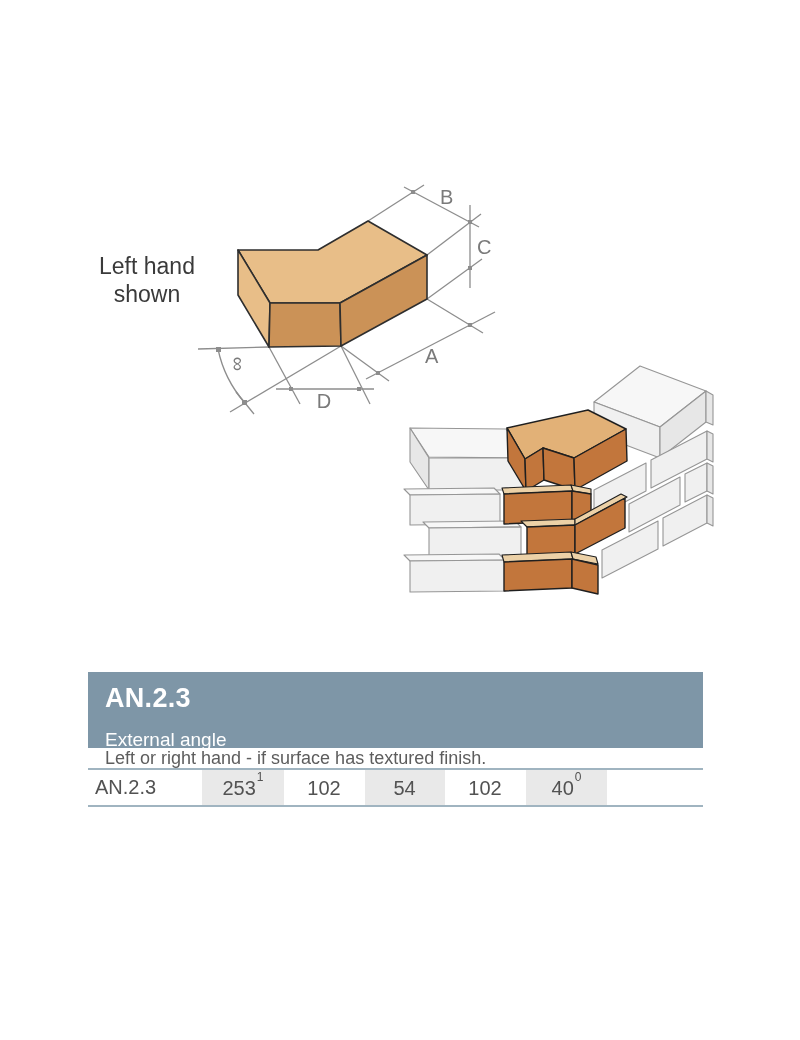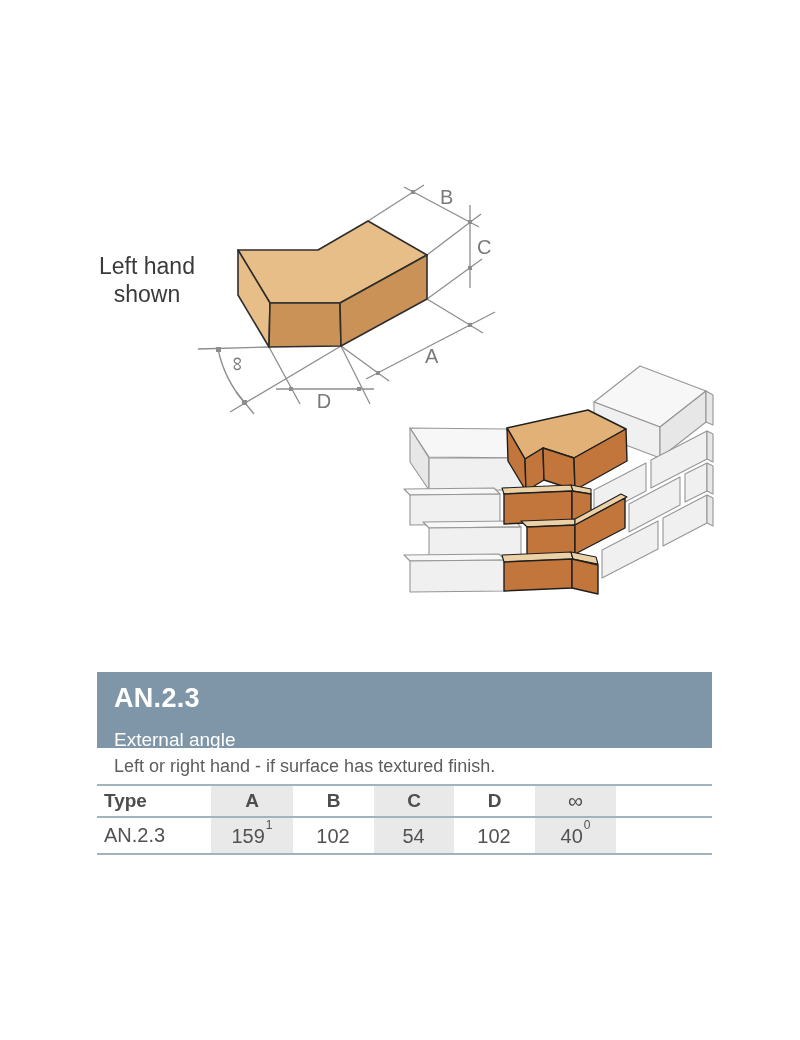--- a/index.html
+++ b/index.html
@@ -15,25 +15,25 @@
   .wt{fill:var(--wall-top);stroke:var(--wall-outline);stroke-width:1.1;stroke-linejoin:round;}
   .wf{fill:var(--wall-face);stroke:var(--wall-outline);stroke-width:1.1;stroke-linejoin:round;}
   .we{fill:var(--wall-end);stroke:var(--wall-outline);stroke-width:1.1;stroke-linejoin:round;}
   .ct{fill:var(--corner-top);stroke:#1f1f1f;stroke-width:1.4;stroke-linejoin:round;}
   .cf{fill:var(--corner-front);stroke:#1f1f1f;stroke-width:1.4;stroke-linejoin:round;}
   .ot{fill:var(--corner-sliver);stroke:#1f1f1f;stroke-width:1.1;stroke-linejoin:round;}
   .dimtext{fill:var(--dim-text);font-size:20px;}
   .caption{fill:#3a3a3a;font-size:23px;}
 
   
-  .product-block{position:absolute;left:97px;top:672px;width:615px;}
+  .product-block{position:absolute;left:88px;top:672px;width:615px;}
   .header-bar{height:76px;background:var(--header-bg);color:#ffffff;box-sizing:border-box;padding:11px 0 0 17px;}
   .code{font-size:27px;font-weight:bold;line-height:1.15;letter-spacing:.3px;}
   .name{font-size:19px;margin-top:15px;}
-  .note-row{height:36px;display:flex;align-items:center;padding-left:17px;font-size:18px;color:#5d5d5d;box-sizing:border-box;}
+  .note-row{height:20px;display:flex;align-items:center;padding-left:17px;font-size:18px;color:#5d5d5d;box-sizing:border-box;}
   table.spec{width:615px;border-collapse:collapse;table-layout:fixed;
              border-top:2px solid var(--table-rule);border-bottom:2px solid var(--table-rule);}
   table.spec tr.hdr{border-bottom:2px solid var(--table-rule);}
   table.spec th{height:30px;font-size:19px;font-weight:bold;color:#4d4d4d;text-align:center;padding:0;}
   table.spec td{height:35px;font-size:20px;font-weight:normal;color:#525252;text-align:center;padding:0;}
   table.spec .c-type{ text-align:left;padding-left:7px;}
   table.spec .shade{background:var(--col-shade);}
   table.spec th.inf{font-weight:normal;font-size:21px;}
   sup.u{font-size:12px;position:relative;top:-6px;margin-left:1px;}
 </style>
@@ -167,32 +167,23 @@
       <colgroup>
         <col style="width:114px">
           <col style="width:82px">
           <col style="width:81px">
         <col style="width:80px">
           <col style="width:81px">
           <col style="width:81px">
           <col style="width:96px">
       </colgroup>
       <tbody>
-          <tr class="hdr">
-        <th class="c-type">Type</th>
-        <th class="shade">A</th>
-        <th>B</th>
-        <th class="shade">C</th>
-        <th>D</th>
-        <th class="shade inf">∞</th>
-        <th></th>
-      </tr>
       <tr>
         <td class="c-type">AN.2.3</td>
-        <td class="shade"><span>159</span><sup class="u">1</sup></td>
+        <td class="shade"><span>253</span><sup class="u">1</sup></td>
         <td><span>102</span><sup class="u"></sup></td>
         <td class="shade"><span>54</span><sup class="u"></sup></td>
         <td><span>102</span><sup class="u"></sup></td>
         <td class="shade"><span>40</span><sup class="u">0</sup></td>
         <td></td>
       </tr>
     </tbody>
       </table>
   </div>
 </div>

